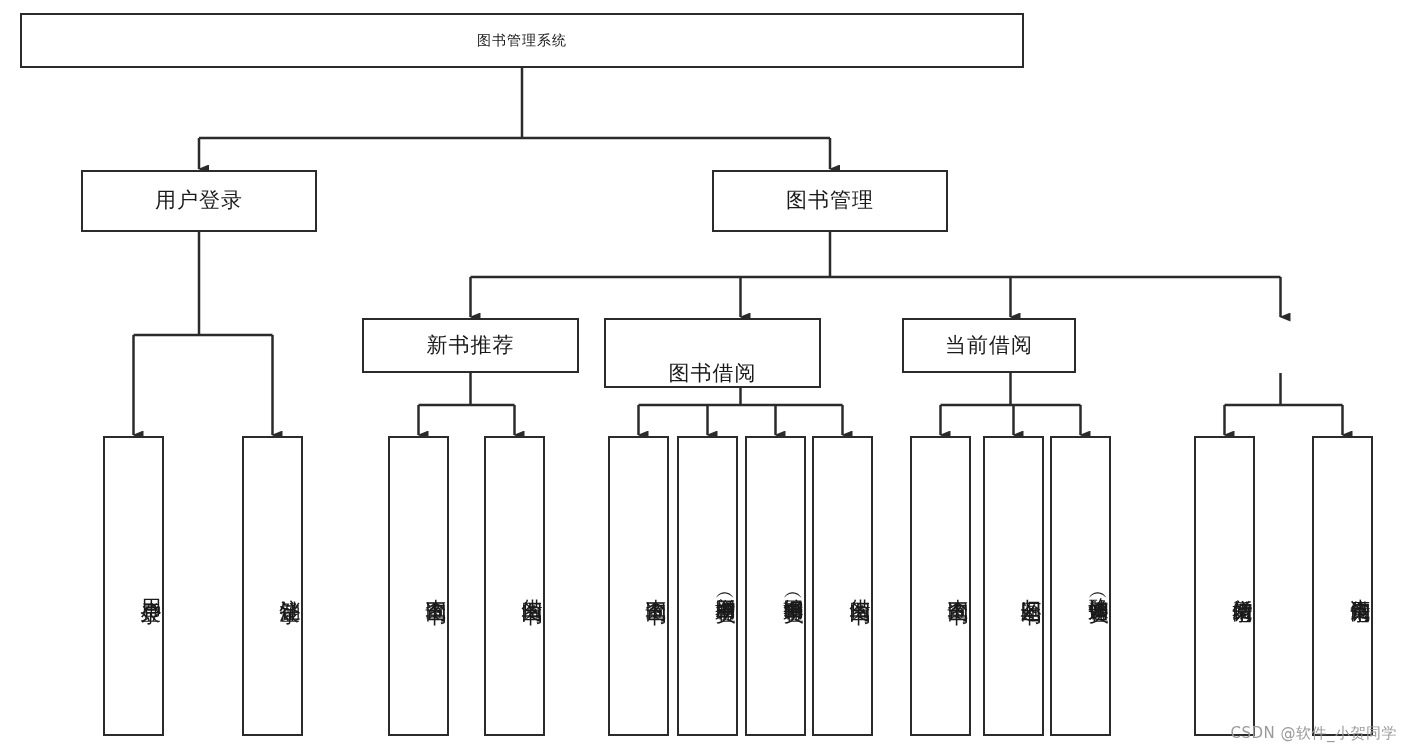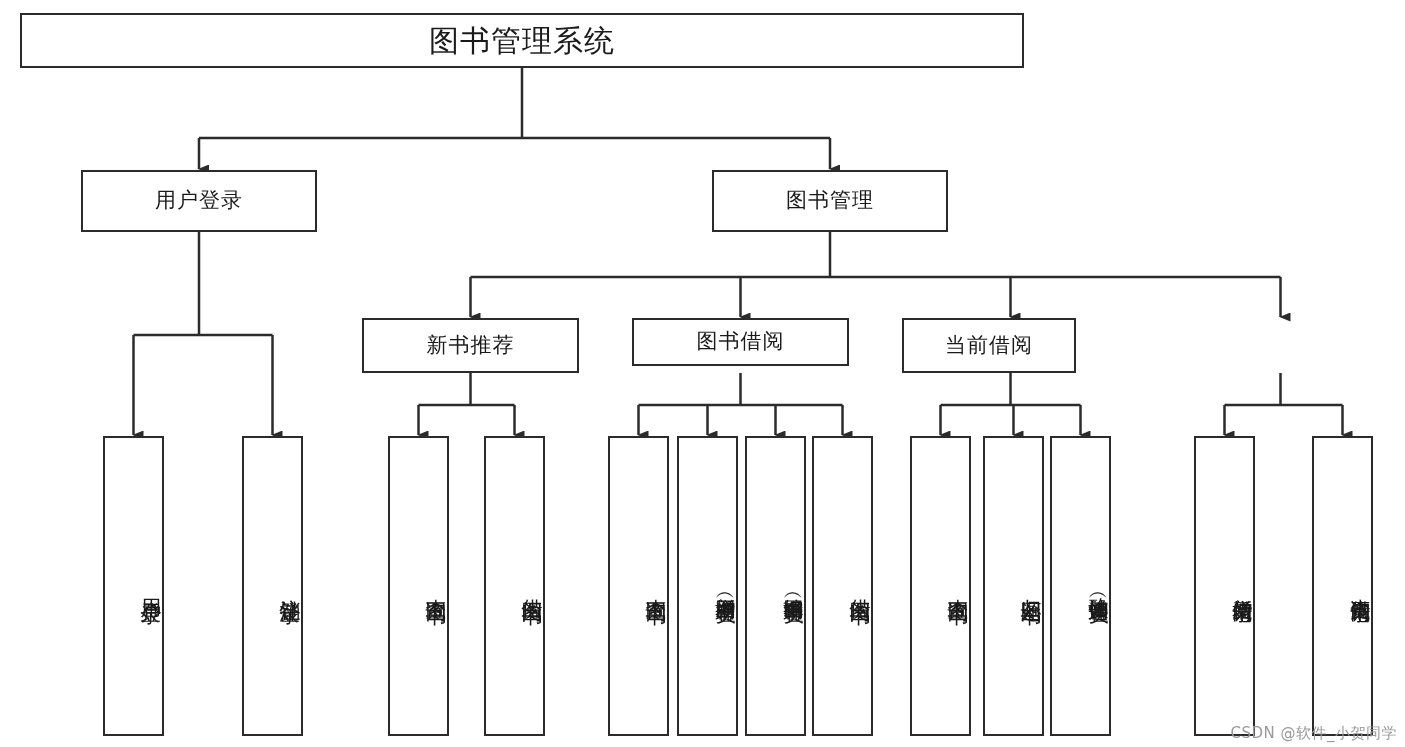--- a/index.html
+++ b/index.html
@@ -51,21 +51,21 @@
     padding: 6px 0;
     text-align: center;
     align-items: flex-start;
     justify-content: center;
   }
   .node-v.tall-text {
     font-size: 20px;
     letter-spacing: 1px;
   }
   .node-root {
-    font-size: 30px;
+    font-size: 14px;
   }
   #watermark {
     position: absolute;
     right: 8px;
     bottom: 4px;
     font-size: 15px;
     color: #9a9a9a;
     letter-spacing: 0.5px;
     white-space: nowrap;
   }
@@ -125,21 +125,21 @@
   <div class="node node-h" style="left: 81px; top: 170px; width: 236px; height: 62px;">
       <span>用户登录</span>
     </div>
   <div class="node node-h" style="left: 362px; top: 318px; width: 217px; height: 55px;">
       <span>新书推荐</span>
     </div>
 
   <div class="node node-h" style="left: 712px; top: 170px; width: 236px; height: 62px;">
       <span>图书管理</span>
     </div>
-  <div class="node node-h" style="left: 632px; top: 318px; width: 217px; height: 48px;">
+  <div class="node node-h" style="left: 604px; top: 318px; width: 217px; height: 70px; align-items: flex-end;">
       <span>图书借阅</span>
     </div>
   <div class="node node-h" style="left: 902px; top: 318px; width: 174px; height: 55px;">
       <span>当前借阅</span>
     </div>
 
   <div class="node node-v" style="left: 103px; top: 436px; width: 61px; height: 300px;">
       <span>用户登录</span>
     </div>
   <div class="node node-v" style="left: 242px; top: 436px; width: 61px; height: 300px;">

